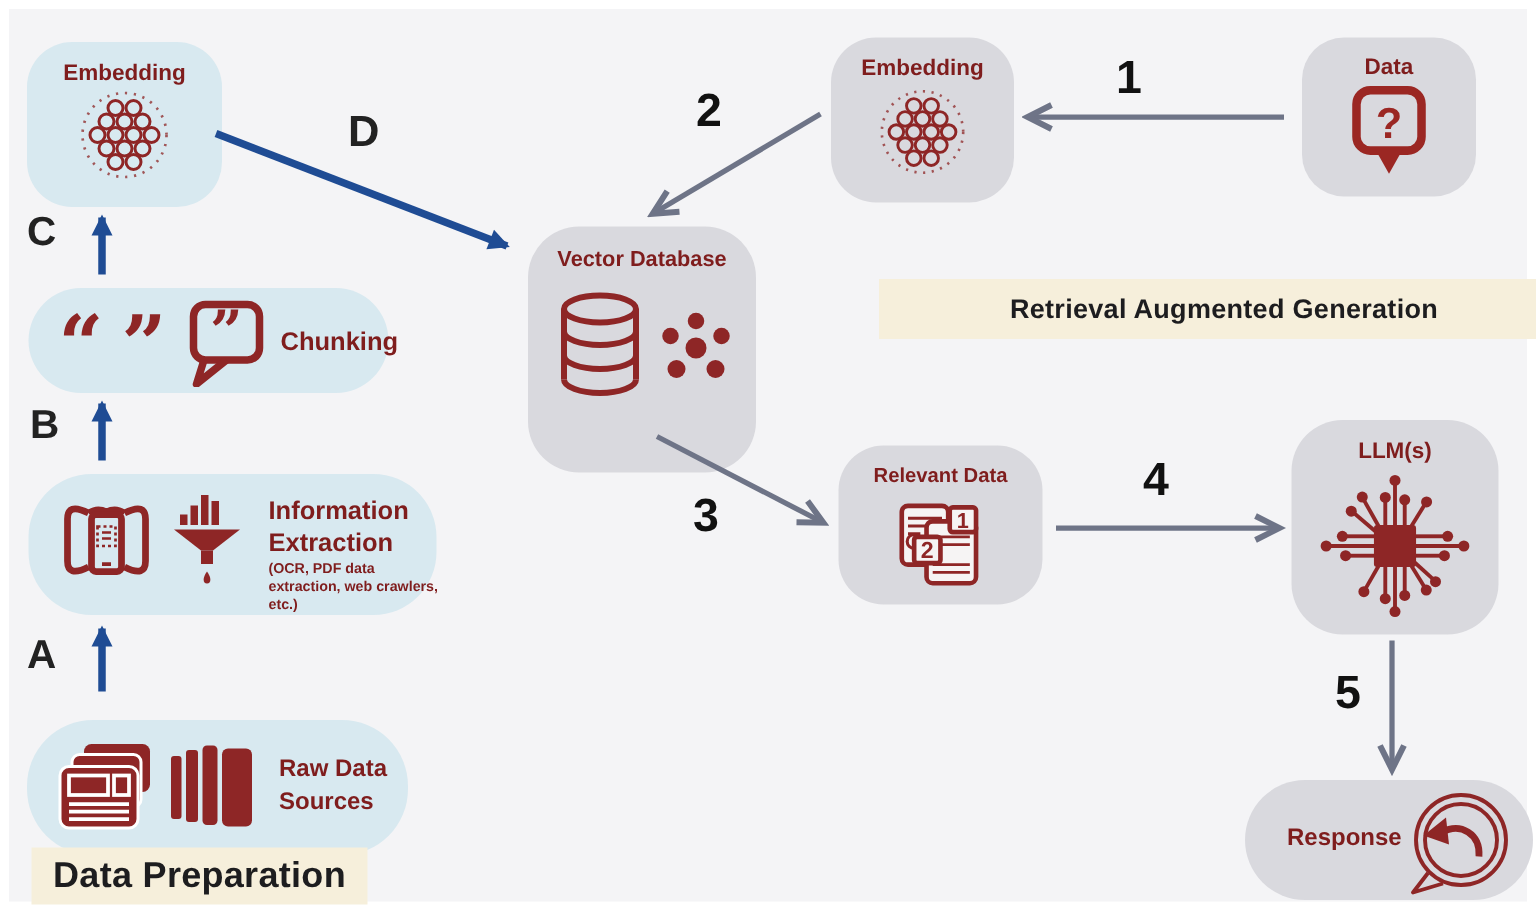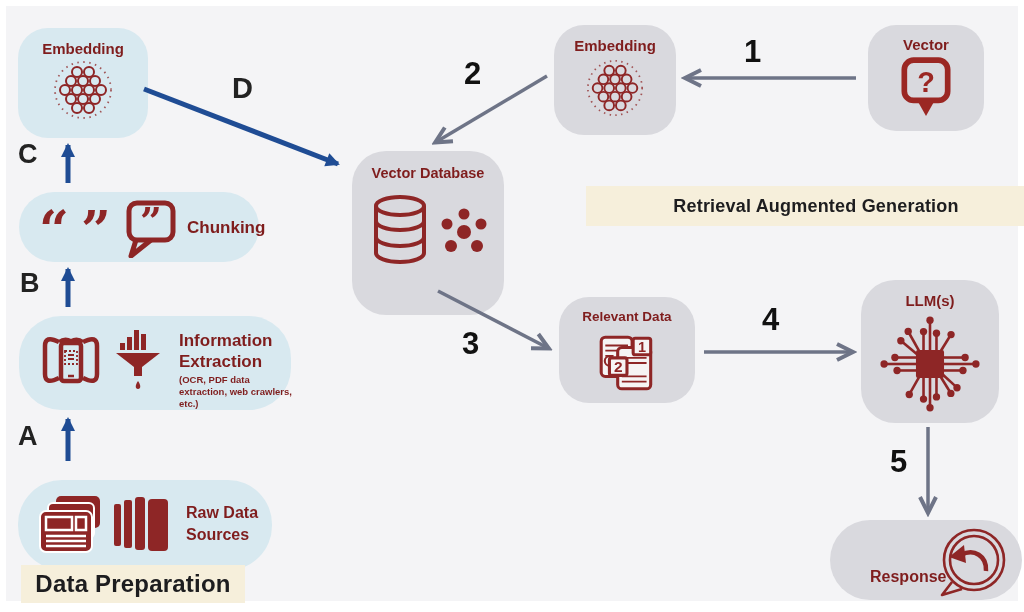--- a/index.html
+++ b/index.html
@@ -147,21 +147,21 @@
           <circle cx="20" cy="41" r="5"></circle>
             <circle cx="32" cy="41" r="5"></circle>
             <circle cx="44" cy="41" r="5"></circle>
           <circle cx="26" cy="50" r="5"></circle>
             <circle cx="38" cy="50" r="5"></circle>
         </g>
       </svg>
     </div>
 
     <div class="node gray" style="left:862px;top:19px;width:116px;height:106px;border-radius:28px;">
-      <div class="node-label" style="left:0;right:0;top:11px;text-align:center;font-size:15px;">Vector</div>
+      <div class="node-label" style="left:0;right:0;top:11px;text-align:center;font-size:15px;">Data</div>
       <svg width="58" height="64" viewBox="0 0 56 62" style="position:absolute;left:29px;top:30px;">
         <rect x="7" y="5" width="42" height="39" rx="9" fill="none" stroke="#9b2723" stroke-width="5.5"></rect>
         <polygon points="19,43 28,59 37,43" fill="#9b2723"></polygon>
         <text x="28" y="36" text-anchor="middle" font-family="Liberation Sans,sans-serif" font-weight="900" font-size="28" fill="#9b2723">?</text>
       </svg>
     </div>
 
     <div class="seclabel" style="left:580px;top:180px;width:460px;height:40px;font-size:18px;">Retrieval Augmented Generation</div>
 
     <div class="node gray" style="left:553px;top:291px;width:136px;height:106px;border-radius:30px;">
@@ -220,21 +220,21 @@
             <circle cx="69.3" cy="77.2" r="3.4"></circle>
           <circle cx="17.5" cy="44" r="3.4"></circle>
             <circle cx="7.5" cy="50" r="3.4"></circle>
             <circle cx="19.5" cy="56" r="3.4"></circle>
           <circle cx="23" cy="28.5" r="3.4"></circle>
         </g>
       </svg>
     </div>
 
     <div class="node gray" style="left:824px;top:514px;width:192px;height:80px;border-radius:40px;">
-      <div class="node-label" style="left:40px;top:30px;font-size:16px;margin-top:18px;">Response</div>
+      <div class="node-label" style="left:28px;top:30px;font-size:16px;">Response</div>
       <svg width="76" height="76" viewBox="0 0 76 76" style="position:absolute;left:104px;top:4px;">
         <circle cx="40" cy="36" r="30" fill="none" stroke="#8e2626" stroke-width="2.6"></circle>
         <circle cx="40" cy="36" r="24" fill="none" stroke="#8e2626" stroke-width="2.6"></circle>
         <path d="M18,58 L8,71 L28,65" fill="none" stroke="#8e2626" stroke-width="2.6" stroke-linejoin="round"></path>
         <path d="M52,47 C53,32 40,24 27,31" fill="none" stroke="#8e2626" stroke-width="4.5"></path>
         <polygon points="30,21 15,33 32,39" fill="#8e2626"></polygon>
       </svg>
     </div>
 
     <svg id="arrows" width="1012" height="595" viewBox="0 0 1012 595">

